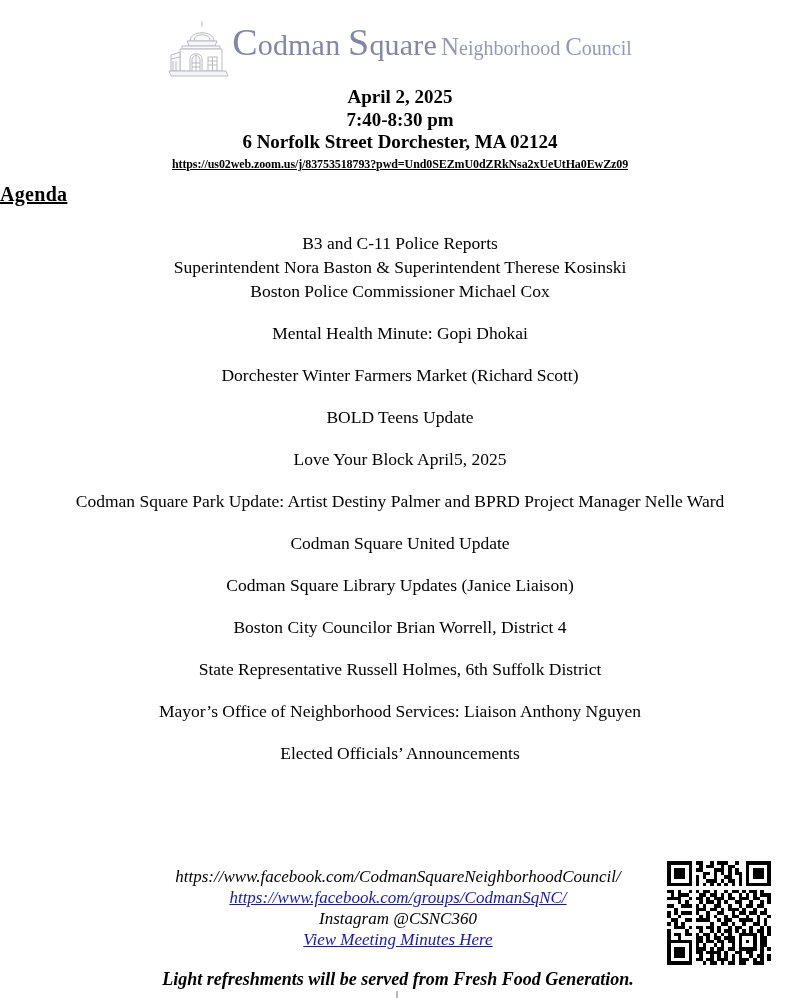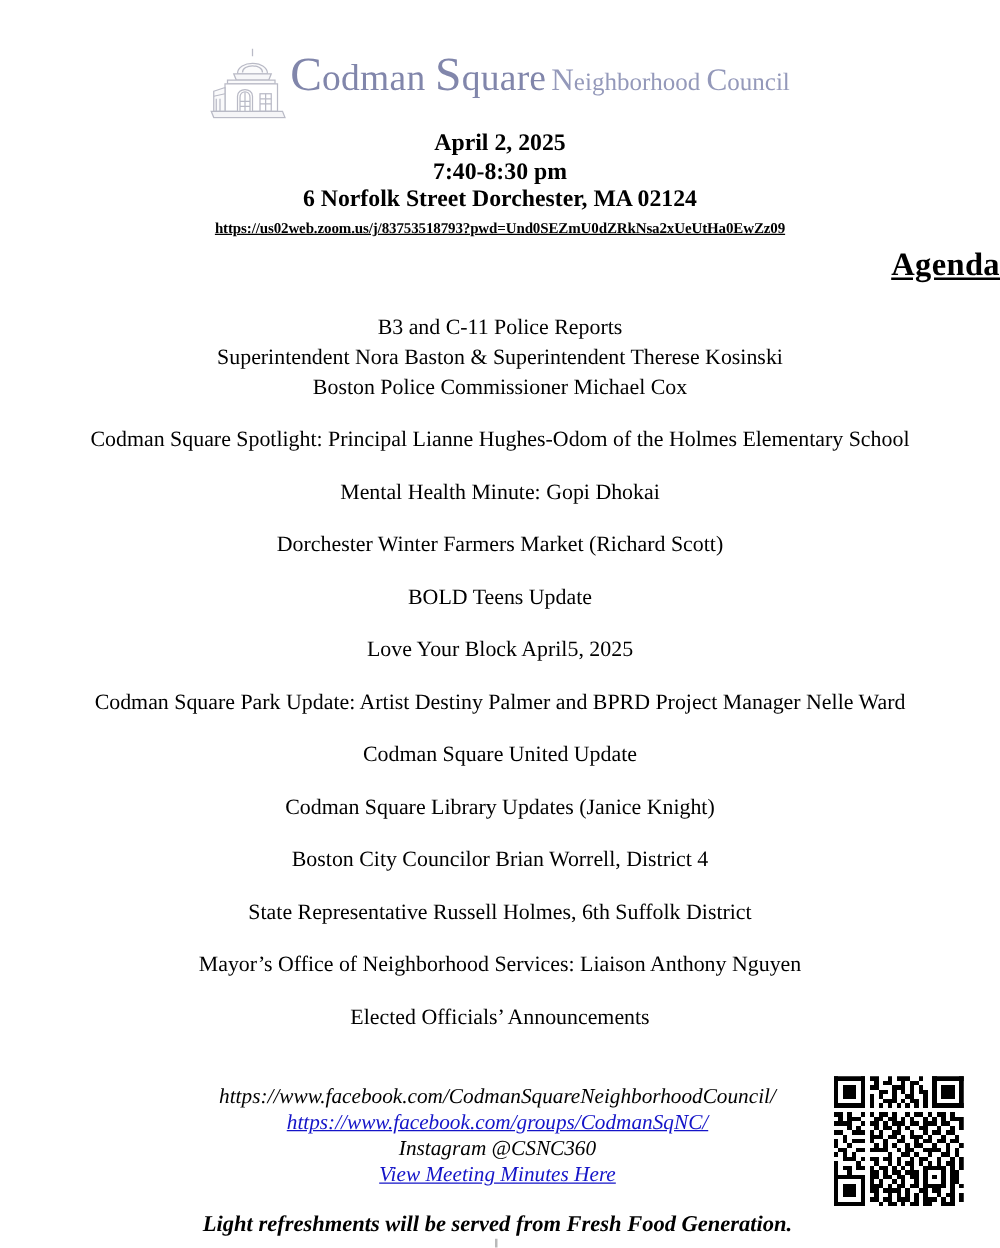--- a/index.html
+++ b/index.html
@@ -22,21 +22,21 @@
     position: relative;
     box-sizing: border-box;
     background: #ffffff;
   }
 
   
   .logo-block {
     display: flex;
     align-items: flex-start;
     justify-content: center;
-    padding-top: 36px;
+    padding-top: 18px;
     height: 62px;
   }
   .logo-mark {
     width: 62px;
     height: 58px;
     flex: 0 0 auto;
     margin-right: 2px;
     margin-top: 1px;
   }
   .logo-words {
@@ -78,23 +78,23 @@
     font-weight: bold;
     font-size: 12px;
     line-height: 18px;
     text-decoration: underline;
     margin-top: 1px;
     white-space: nowrap;
     letter-spacing: -0.1px;
   }
 
   .agenda-title {
-    text-align: right;
+    text-align: left;
     font-weight: bold;
-    font-size: 26px;
+    font-size: 20px;
     line-height: 34px;
     text-decoration: underline;
     margin-top: 4px;
     letter-spacing: 0.3px;
   }
 
   
   .agenda-body {
     margin-top: 20px;
     text-align: center;
@@ -227,42 +227,39 @@
 
   <div class="agenda-title">Agenda</div>
 
   <div class="agenda-body">
     <div class="group">
       <div class="item">B3 and C-11 Police Reports</div>
       <div class="item">Superintendent Nora Baston &amp; Superintendent Therese Kosinski</div>
       <div class="item">Boston Police Commissioner Michael Cox</div>
     </div>
     <div class="group">
-      <div class="item">Codman Square Spotlight: Principal Lianne Hughes-Odom of the Holmes Elementary School</div>
-    </div>
-    <div class="group">
       <div class="item">Mental Health Minute: Gopi Dhokai</div>
     </div>
     <div class="group">
       <div class="item">Dorchester Winter Farmers Market (Richard Scott)</div>
     </div>
     <div class="group">
       <div class="item">BOLD Teens Update</div>
     </div>
     <div class="group">
       <div class="item">Love Your Block April5, 2025</div>
     </div>
     <div class="group">
       <div class="item">Codman Square Park Update: Artist Destiny Palmer and BPRD Project Manager Nelle Ward</div>
     </div>
     <div class="group">
       <div class="item">Codman Square United Update</div>
     </div>
     <div class="group">
-      <div class="item">Codman Square Library Updates (Janice Knight)</div>
+      <div class="item">Codman Square Library Updates (Janice Liaison)</div>
     </div>
     <div class="group">
       <div class="item">Boston City Councilor Brian Worrell, District 4</div>
     </div>
     <div class="group">
       <div class="item">State Representative Russell Holmes, 6th Suffolk District</div>
     </div>
     <div class="group">
       <div class="item">Mayor’s Office of Neighborhood Services: Liaison Anthony Nguyen</div>
     </div>

